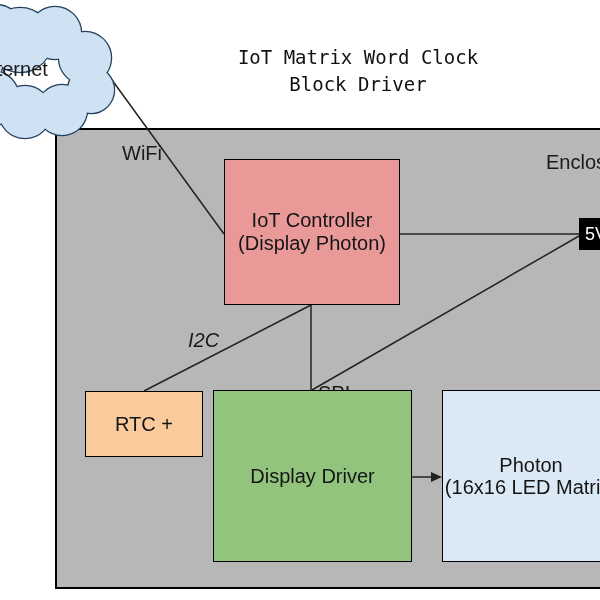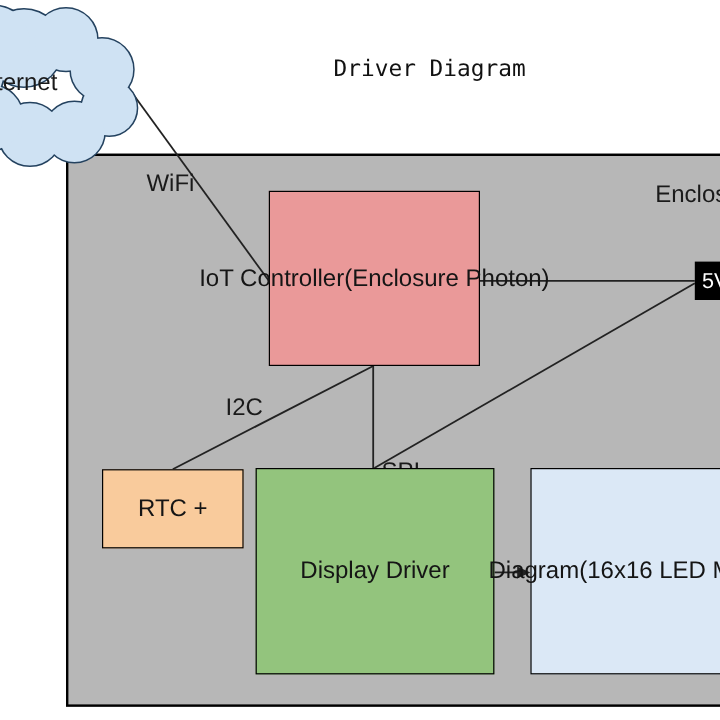--- a/index.html
+++ b/index.html
@@ -8,21 +8,21 @@
     background:#ffffff; overflow:hidden;
     font-family:"Liberation Sans", sans-serif;
     color:#1a1a1a;
   }
   .layer { position:absolute; left:0; top:0; }
   .enclosure {
     position:absolute; left:55px; top:128px; width:556px; height:461px;
     border:2px solid #000; box-sizing:border-box;
   }
   .node {
-    position:absolute; display:flex; flex-direction:row;
+    position:absolute; display:flex; flex-direction:column;
     align-items:center; justify-content:center; text-align:center;
     border:1px solid #000; box-sizing:border-box;
     font-size:20px; color:#151515;
   }
   .node div { white-space:nowrap; }
   .node-controller { left:224px; top:159px; width:176px; height:146px; line-height:23px; }
   .node-rtc        { left:85px;  top:391px; width:118px; height:66px;  line-height:21px; }
   .node-driver     { left:213px; top:390px; width:199px; height:172px; }
   .node-display    { left:442px; top:390px; width:178px; height:172px; line-height:22px; }
   .node-power {
@@ -32,21 +32,21 @@
     font-size:18px;
   }
   .title {
     position:absolute; left:208px; top:44px; width:300px;
     text-align:center; font-family:"DejaVu Sans Mono", monospace;
     font-size:19px; line-height:27px; color:#111; white-space:nowrap;
   }
   .edge-label { position:absolute; font-size:20px; white-space:nowrap; color:#1a1a1a; }
   .lbl-internet  { left:-20px; top:58px;  font-size:20px; }
   .lbl-wifi      { left:122px; top:142px; }
-  .lbl-i2c       { left:188px; top:329px; }
+  .lbl-i2c       { left:188px; top:329px;font-style:italic; }
   .lbl-spi       { left:318px; top:341px;margin-top:41px; }
   .lbl-enclosure { left:546px; top:151px; }
 </style>
 </head>
 <body>
 
 <div class="stage">
 
   <div class="enclosure" style="background: rgb(183, 183, 183);"></div>
 
@@ -81,44 +81,45 @@
         <circle cx="62" cy="110" r="25"></circle>
         <circle cx="25" cy="112" r="26"></circle>
         <circle cx="-8" cy="98" r="27"></circle>
         <circle cx="-30" cy="60" r="33"></circle>
         <circle cx="-5" cy="35" r="30"></circle>
       </g>
     </g>
   </svg>
 
   <div class="title">
-    <div>Driver Diagram</div>
+    <div>IoT Matrix Word Clock</div>
+    <div>Block Driver</div>
   </div>
 
   <div class="edge-label lbl-internet">Internet</div>
   <div class="edge-label lbl-wifi">WiFi</div>
   <div class="edge-label lbl-i2c">I2C</div>
   <div class="edge-label lbl-spi">SPI</div>
   <div class="edge-label lbl-enclosure">Enclosure</div>
 
   <div class="node node-controller" style="background: rgb(234, 153, 153);">
     <div>IoT Controller</div>
-    <div>(Enclosure Photon)</div>
+    <div>(Display Photon)</div>
   </div>
 
   <div class="node node-rtc" style="background: rgb(249, 203, 156);">
     <div>RTC +</div>
   </div>
 
   <div class="node node-driver" style="background: rgb(147, 196, 125);">
     <div>Display Driver</div>
   </div>
 
   <div class="node node-display" style="background: rgb(219, 232, 246);">
-    <div>Diagram</div>
+    <div>Photon</div>
     <div>(16x16 LED Matrix)</div>
   </div>
 
   <div class="node-power" style="background: rgb(0, 0, 0);">
     <span style="color: rgb(255, 255, 255);">5V</span>
   </div>
 
 </div>
 
 </body></html>

